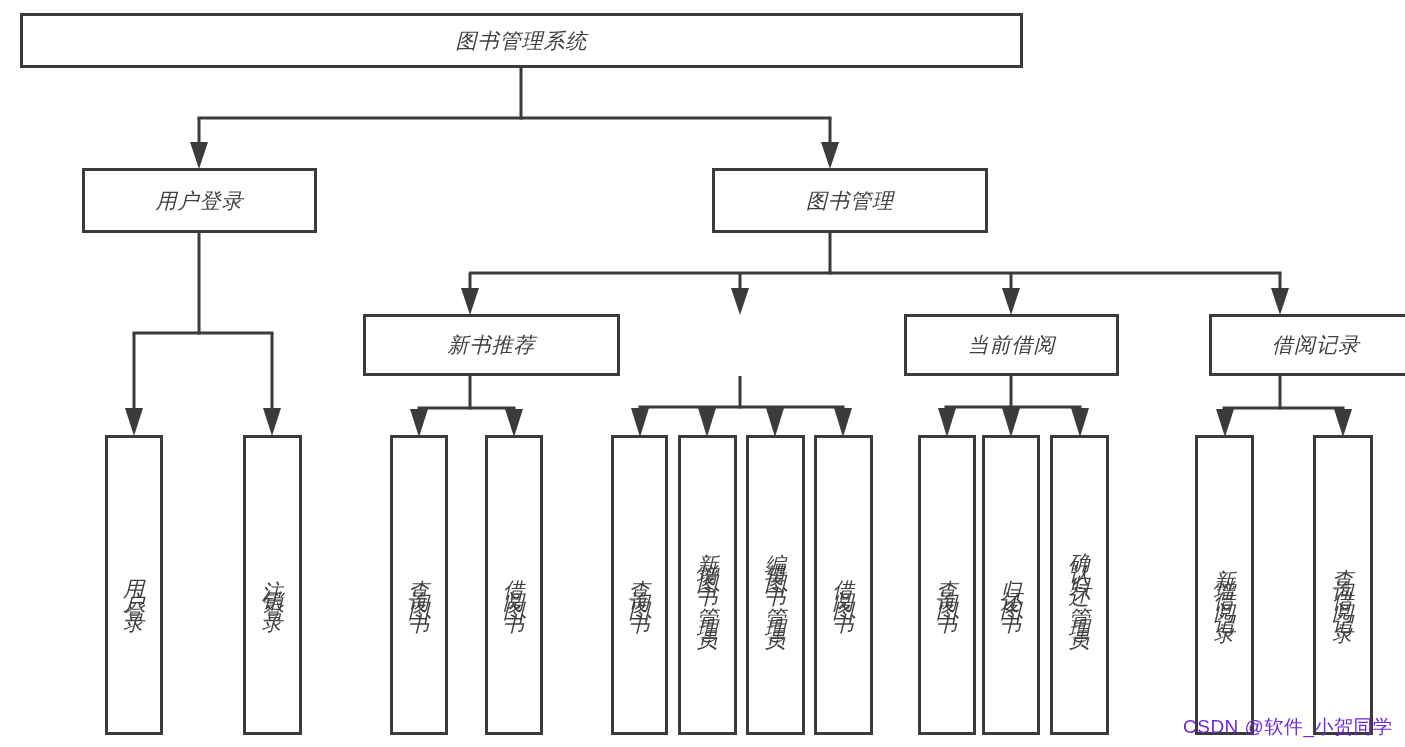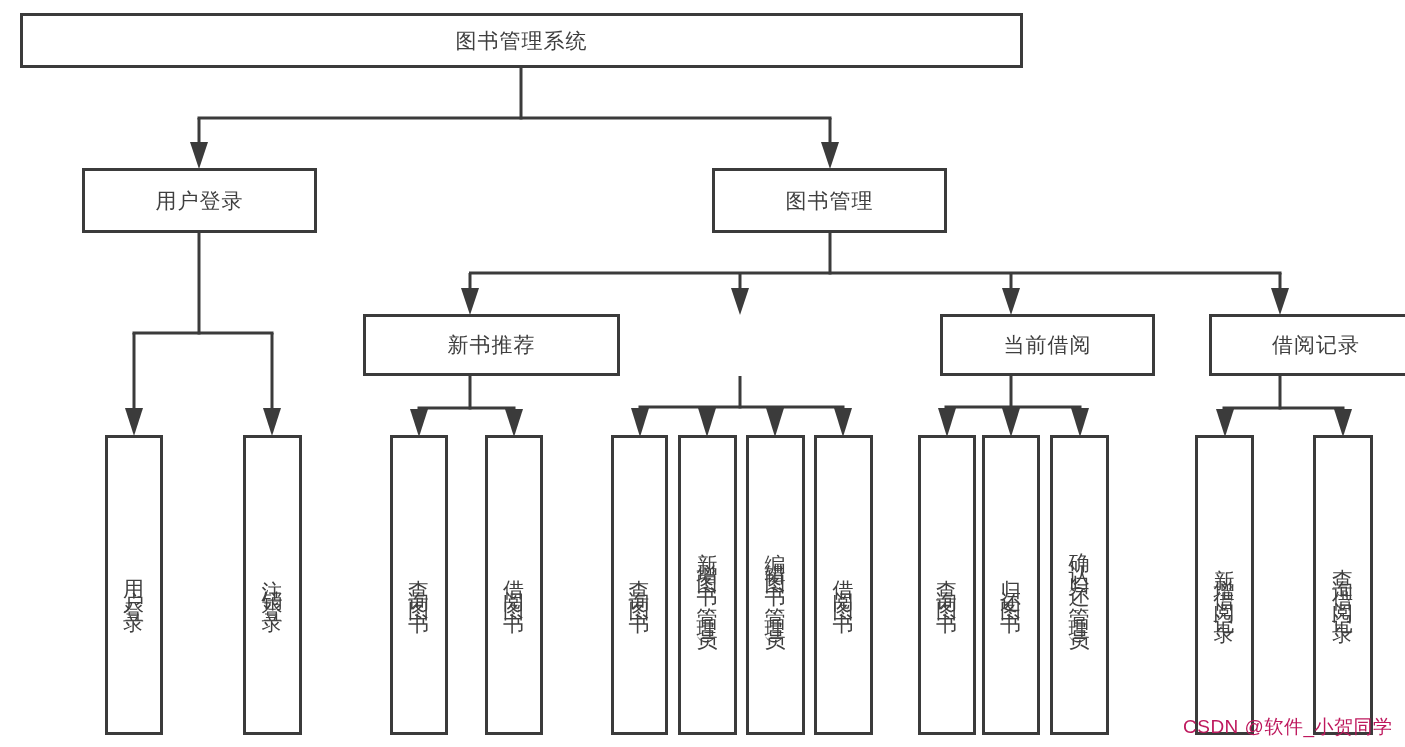--- a/index.html
+++ b/index.html
@@ -18,40 +18,41 @@
   }
   .box {
     position: absolute;
     box-sizing: border-box;
     border: 3px solid #3b3b3b;
     background: #ffffff;
     display: flex;
     align-items: center;
     justify-content: center;
     color: #3f3f3f;
+    font-style: italic;
   }
   .box.h span {
     font-size: 21px;
     letter-spacing: 1px;
     white-space: nowrap;
   }
   .box.leaf span {
     writing-mode: vertical-rl;
     text-orientation: mixed;
     font-size: 21px;
     letter-spacing: 11px;
     line-height: 1;
     white-space: nowrap;
   }
   .watermark {
     position: absolute;
     left: 1183px;
     top: 714px;
     font-size: 19px;
-    color: #be185d;
+    color: #6d28d9;
     letter-spacing: 0.5px;
     white-space: nowrap;
   }
 </style>
 </head>
 <body>
 
 <div class="canvas">
 
   <svg class="wires" width="1405" height="747" viewBox="0 0 1405 747" stroke="#3b3b3b" stroke-width="3" fill="#3b3b3b">
@@ -105,28 +106,28 @@
     <polygon points="1334,409 1352,409 1343,437" stroke="none"></polygon>
   </svg>
 
   <div class="box h" style="left:20px; top:13px; width:1003px; height:55px;">
     <span>图书管理系统</span>
   </div>
 
   <div class="box h" style="left:82px; top:168px; width:235px; height:65px;">
     <span>用户登录</span>
   </div>
-  <div class="box h" style="left:712px; top:168px; width:235px; height:65px;">
+  <div class="box h" style="left:712px; top:168px; width:276px; height:65px;">
     <span>图书管理</span>
   </div>
 
   <div class="box h" style="left:363px; top:314px; width:257px; height:62px;">
     <span>新书推荐</span>
   </div>
-  <div class="box h" style="left:904px; top:314px; width:215px; height:62px;margin-left:36px;">
+  <div class="box h" style="left:904px; top:314px; width:215px; height:62px;">
     <span>当前借阅</span>
   </div>
   <div class="box h" style="left:1173px; top:314px; width:214px; height:62px;margin-left:36px;">
     <span>借阅记录</span>
   </div>
 
   <div class="box leaf" style="left:105px; top:435px; width:58px; height:300px;">
     <span>用户登录</span>
   </div>
   <div class="box leaf" style="left:243px; top:435px; width:59px; height:300px;">

